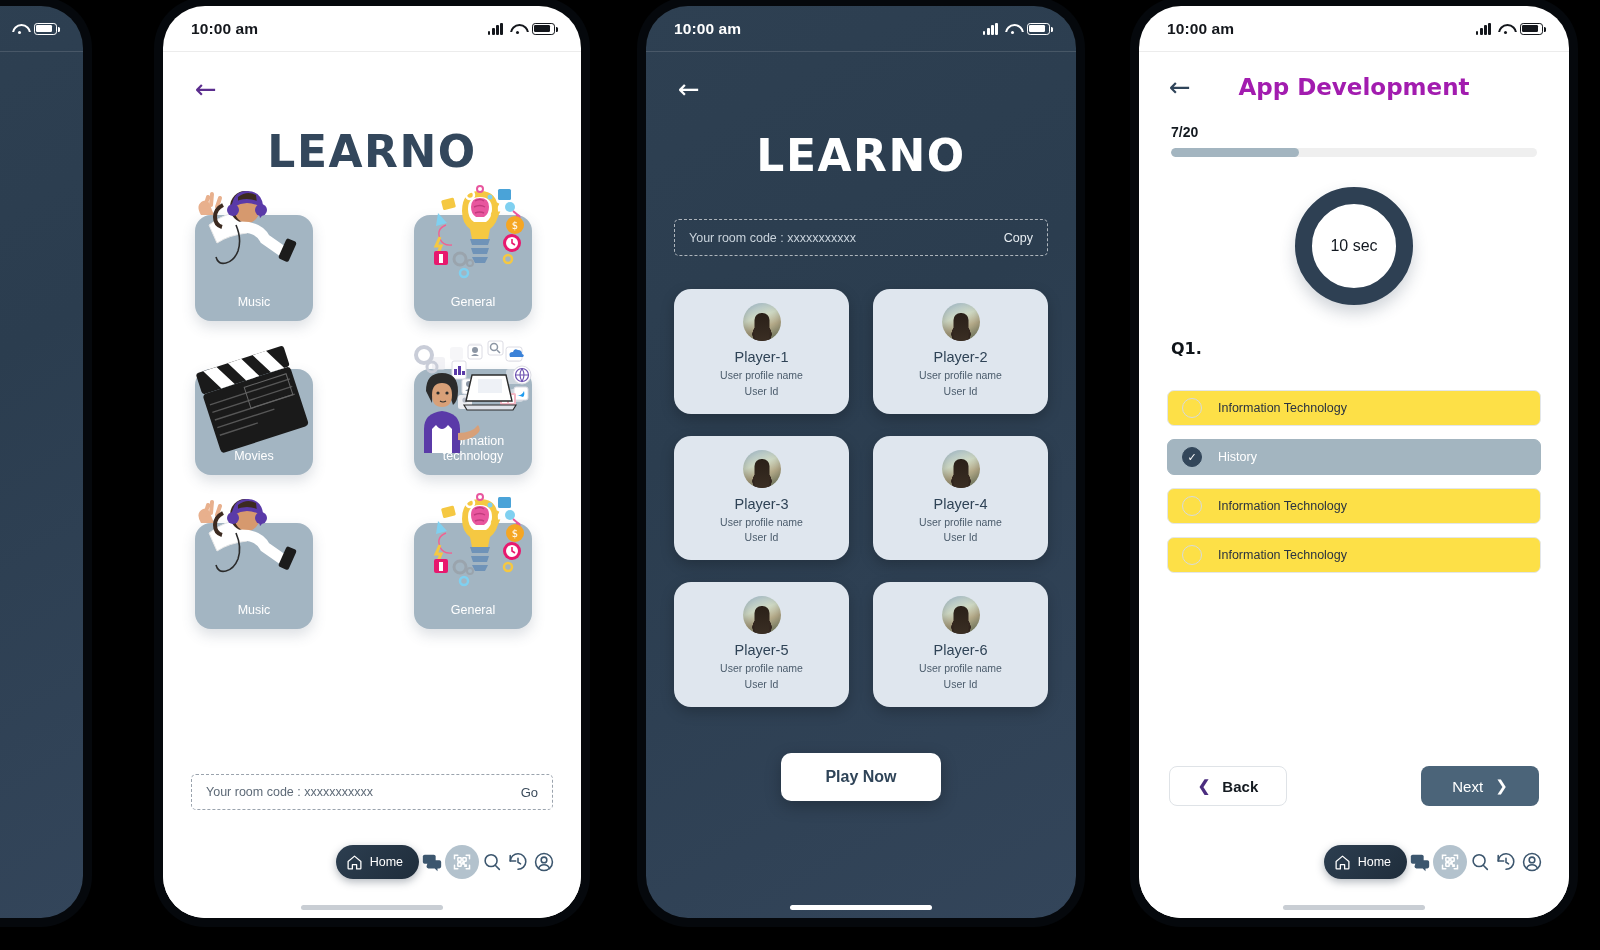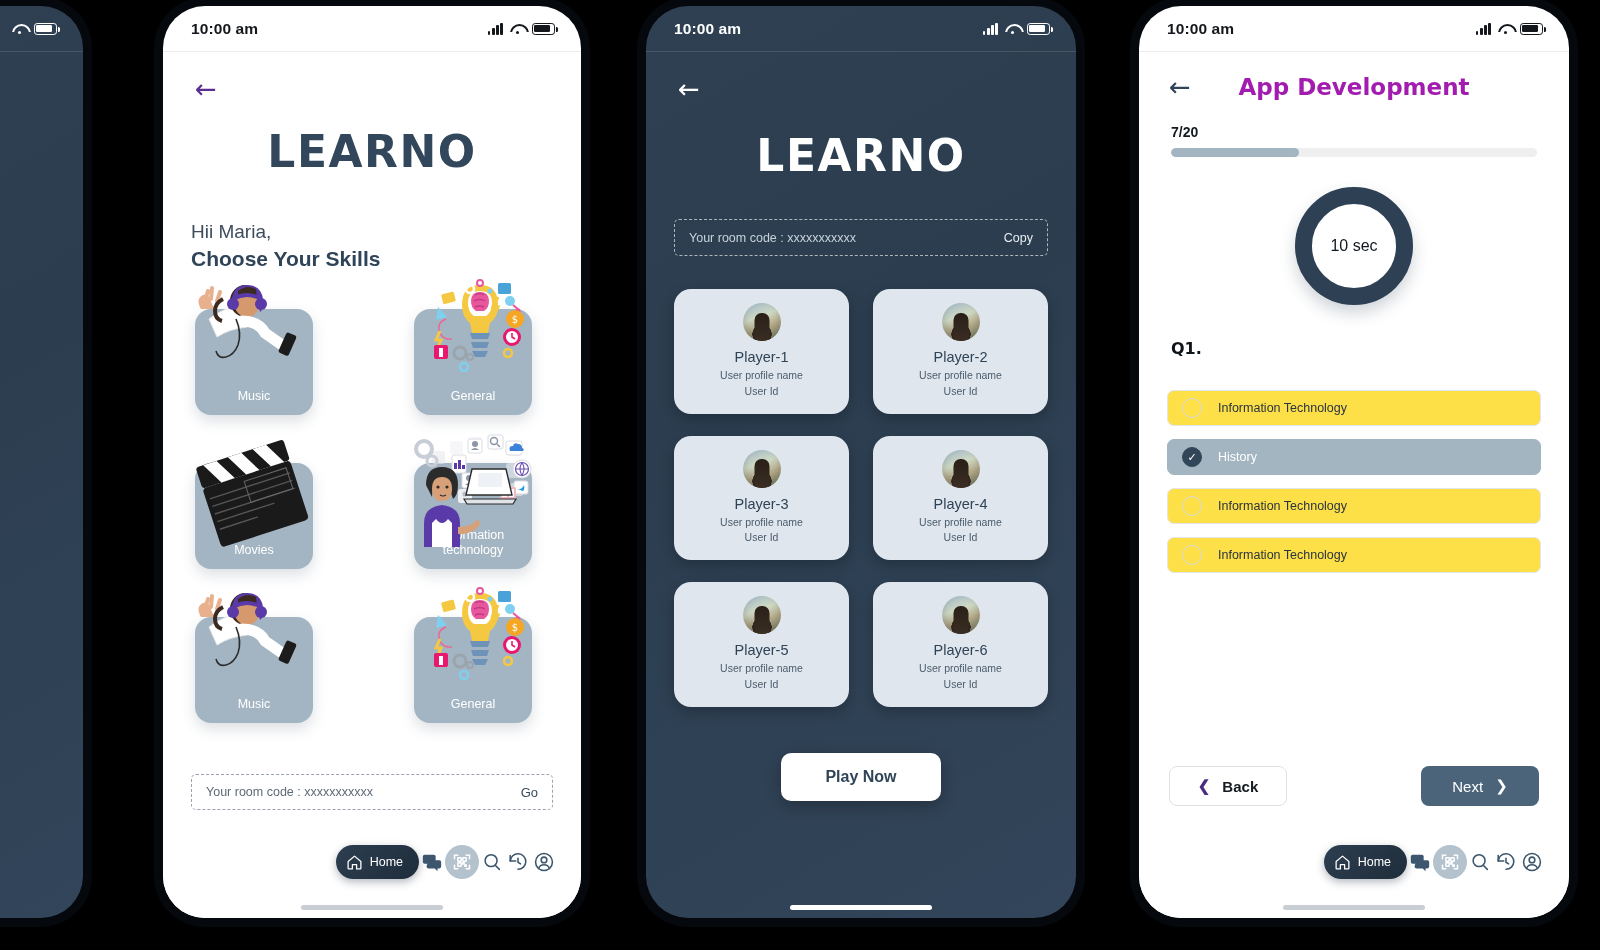--- a/index.html
+++ b/index.html
@@ -250,24 +250,20 @@
       </div>
 
       <div class="body">
         <div class="content">
           <div class="backarrow">←</div>
 
           <div class="brandwrap">
             <div class="brand">LEARNO</div>
           </div>
 
-          <div class="greet">
-            <div class="hi">Hii Maria,</div>
-            <div class="hdr">Choose Your Skills</div>
-          </div>
 
           <div class="skillgrid">
 
             <div class="skillcell l">
               <div class="skillcard">
                 <div class="skilllabel">
                     <div>Music</div>
                   </div>
               </div>
               <svg class="skillart" viewBox="0 0 152 118">

